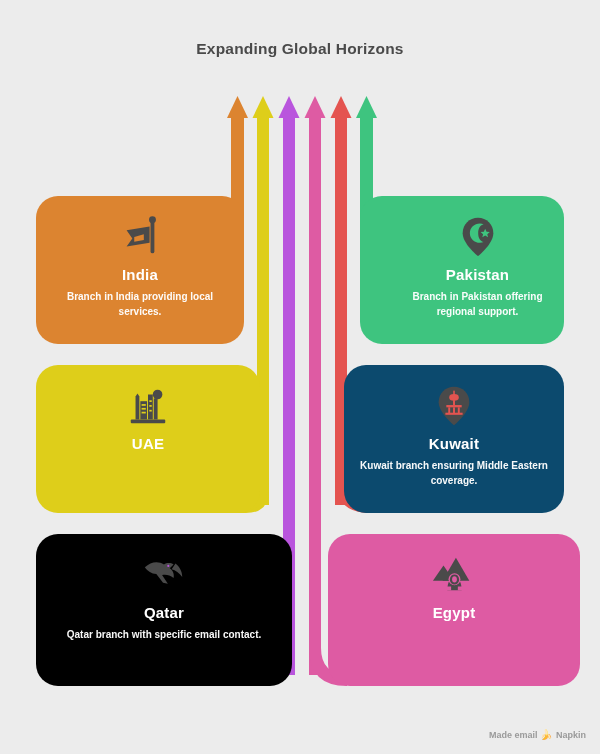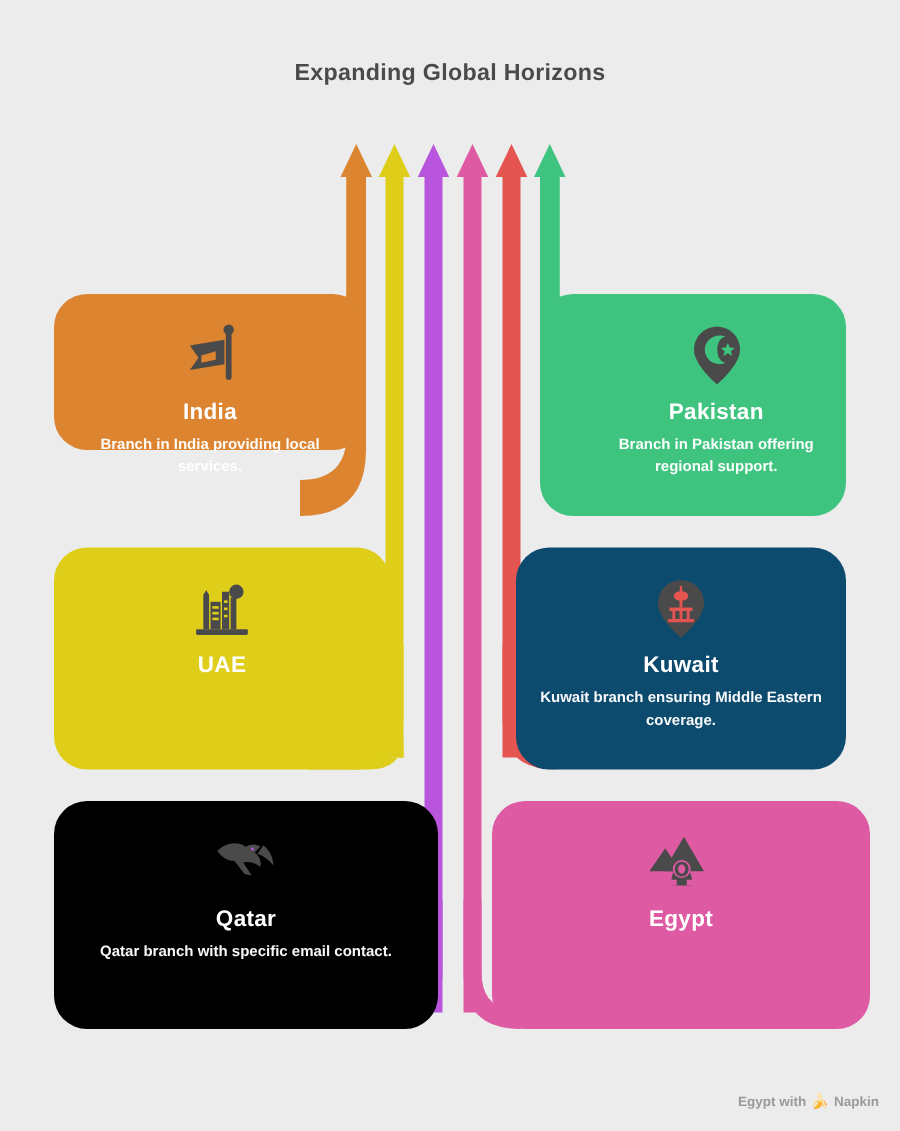--- a/index.html
+++ b/index.html
@@ -70,21 +70,21 @@
   .card-desc {
     font-size: 10px;
     font-weight: bold;
     line-height: 1.45;
     color: #FFFFFF;
     opacity: 0.97;
     max-width: 200px;
   }
 
   
-  #card-india    { left: 36px;  top: 196px; width: 208px; height: 104px; }
+  #card-india    { left: 36px;  top: 196px; width: 208px; height: 148px; }
   #card-pakistan { left: 360px; top: 196px; width: 204px; height: 148px; padding-left: 45px; }
   #card-uae      { left: 36px;  top: 365px; width: 224px; height: 148px; }
   #card-kuwait   { left: 344px; top: 365px; width: 220px; height: 148px; }
   #card-qatar    { left: 36px;  top: 534px; width: 256px; height: 152px; }
   #card-egypt    { left: 328px; top: 534px; width: 252px; height: 152px; }
 
   
   #watermark {
     position: absolute;
     right: 14px;
@@ -274,18 +274,18 @@
         <path d="M24.5 23.5 C27.3 23.5 29.3 25.6 29.3 28.6 C29.3 31.6 27.3 33.8 24.5 33.8 C21.7 33.8 19.7 31.6 19.7 28.6 C19.7 25.6 21.7 23.5 24.5 23.5 Z" fill="#4A4A4A"></path>
         <ellipse cx="24.5" cy="28.6" rx="2.5" ry="3.2" fill="#DE5BA3"></ellipse>
         <rect x="16" y="36" width="5" height="4" fill="#DE5BA3"></rect>
         <rect x="28" y="36" width="5" height="4" fill="#DE5BA3"></rect>
       </svg>
     </span>
     <div class="card-title">Egypt</div>
   </div>
 
   <div id="watermark">
-    <span>Egypt with</span>
+    <span>Made email</span>
     <span class="wm-badge">🍌</span>
     <span>Napkin</span>
   </div>
 
 </div>
 
 </body></html>

